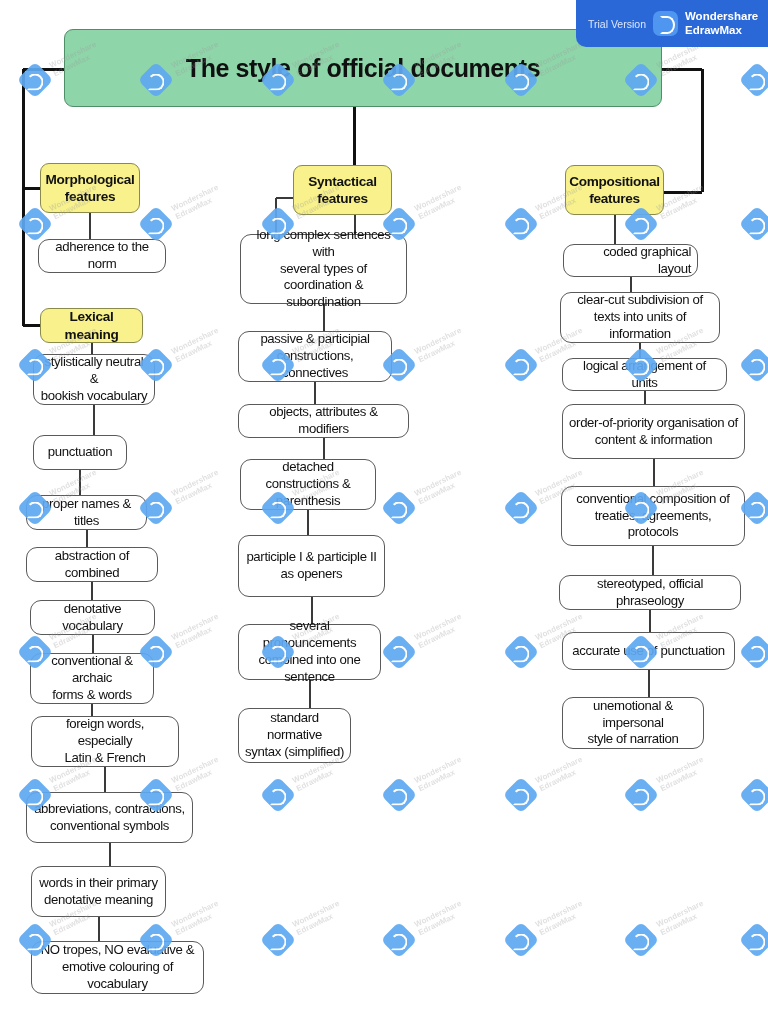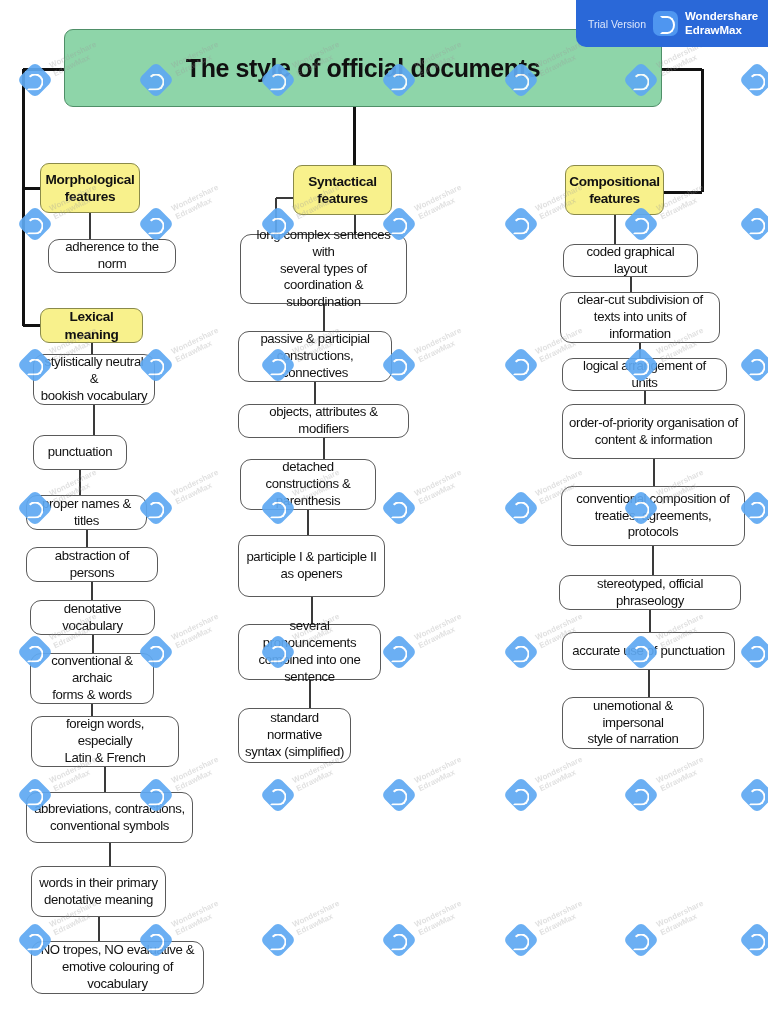--- a/index.html
+++ b/index.html
@@ -195,34 +195,34 @@
       </div>
       <div class="node cat" style="left: 40px; top: 308px; width: 103px; height: 35px;">
         <span>Lexical meaning</span>
       </div>
       <div class="node cat" style="left: 293px; top: 165px; width: 99px; height: 50px;">
         <span>Syntactical<br>features</span>
       </div>
       <div class="node cat" style="left: 565px; top: 165px; width: 99px; height: 50px;">
         <span>Compositional<br>features</span>
       </div>
-      <div class="node" style="left: 48px; top: 239px; width: 128px; height: 34px;">
+      <div class="node" style="left: 38px; top: 239px; width: 128px; height: 34px;">
         <span>adherence to the norm</span>
       </div>
       <div class="node" style="left: 33px; top: 354px; width: 122px; height: 51px;">
         <span>stylistically neutral &amp;<br>bookish vocabulary</span>
       </div>
       <div class="node" style="left: 33px; top: 435px; width: 94px; height: 35px;">
         <span>punctuation</span>
       </div>
       <div class="node" style="left: 26px; top: 495px; width: 121px; height: 35px;">
         <span>proper names &amp; titles</span>
       </div>
       <div class="node" style="left: 26px; top: 547px; width: 132px; height: 35px;">
-        <span>abstraction of persons</span>
+        <span>abstraction of combined</span>
       </div>
       <div class="node" style="left: 30px; top: 600px; width: 125px; height: 35px;">
         <span>denotative vocabulary</span>
       </div>
       <div class="node" style="left: 30px; top: 653px; width: 124px; height: 51px;">
         <span>conventional &amp; archaic<br>forms &amp; words</span>
       </div>
       <div class="node" style="left: 31px; top: 716px; width: 148px; height: 51px;">
         <span>foreign words, especially<br>Latin &amp; French</span>
       </div>
@@ -249,21 +249,21 @@
       </div>
       <div class="node" style="left: 238px; top: 535px; width: 147px; height: 62px;">
         <span>participle I &amp; participle II<br>as openers</span>
       </div>
       <div class="node" style="left: 238px; top: 624px; width: 143px; height: 56px;">
         <span>several pronouncements<br>combined into one sentence</span>
       </div>
       <div class="node" style="left: 238px; top: 708px; width: 113px; height: 55px;">
         <span>standard normative<br>syntax (simplified)</span>
       </div>
-      <div class="node" style="left: 563px; top: 244px; width: 135px; height: 33px;">
+      <div class="node" style="left: 563px; top: 244px; width: 135px; height: 33px; text-align: right;">
         <span>coded graphical layout</span>
       </div>
       <div class="node" style="left: 560px; top: 292px; width: 160px; height: 51px;">
         <span>clear-cut subdivision of<br>texts into units of information</span>
       </div>
       <div class="node" style="left: 562px; top: 358px; width: 165px; height: 33px;">
         <span>logical arrangement of units</span>
       </div>
       <div class="node" style="left: 562px; top: 404px; width: 183px; height: 55px;">
         <span>order-of-priority organisation of<br>content &amp; information</span>

